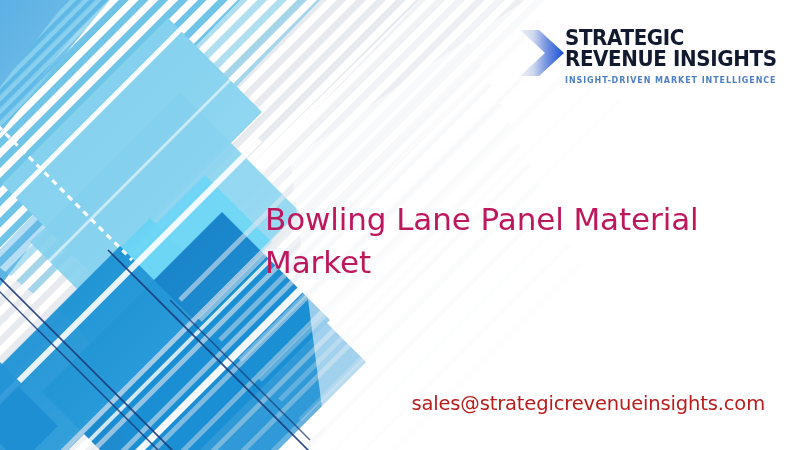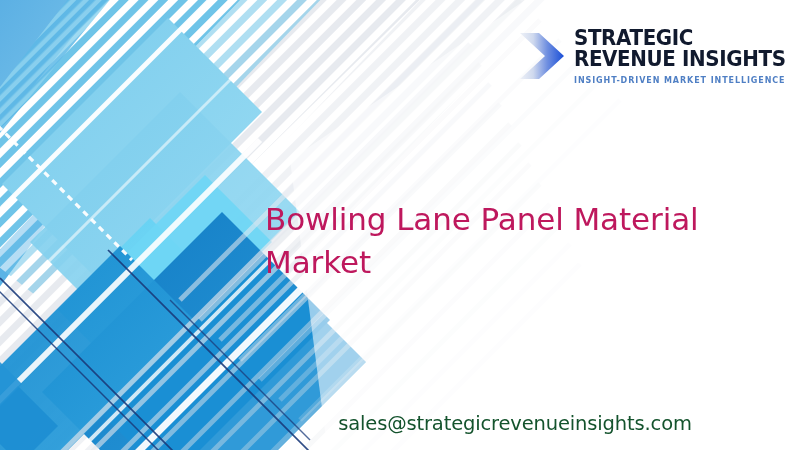--- a/index.html
+++ b/index.html
@@ -28,22 +28,20 @@
     pointer-events: none;
   }
   #bg-art svg { display: block; }
 
   
   #logo-lockup {
     position: absolute;
     left: 519px;
     top: 28px;
     display: flex;
-    align-items: center;
-    gap: 9px;
   }
   #logo-mark {
     width: 46px;
     height: 50px;
     flex: 0 0 auto;
   }
   #logo-text-block {
     display: flex;
     flex-direction: column;
     align-items: flex-start;
@@ -83,27 +81,27 @@
     font-size: 31px;
     line-height: 1.38;
     color: #be185d;
     letter-spacing: -0.1px;
   }
 
   
   #contact-email {
     position: absolute;
     left: 265px;
-    top: 412px;
+    top: 392px;
     width: 500px;
-    text-align: center;
+    text-align: right;
     font-family: "DejaVu Sans", sans-serif;
     font-weight: normal;
     font-size: 19.5px;
-    color: #14532d;
+    color: #b91c1c;
     letter-spacing: -0.15px;
   }
 </style>
 </head>
 <body>
 
 <div id="slide">
 
   <div id="bg-art">
     <svg width="800" height="450" viewBox="0 0 800 450" xmlns="http://www.w3.org/2000/svg">

